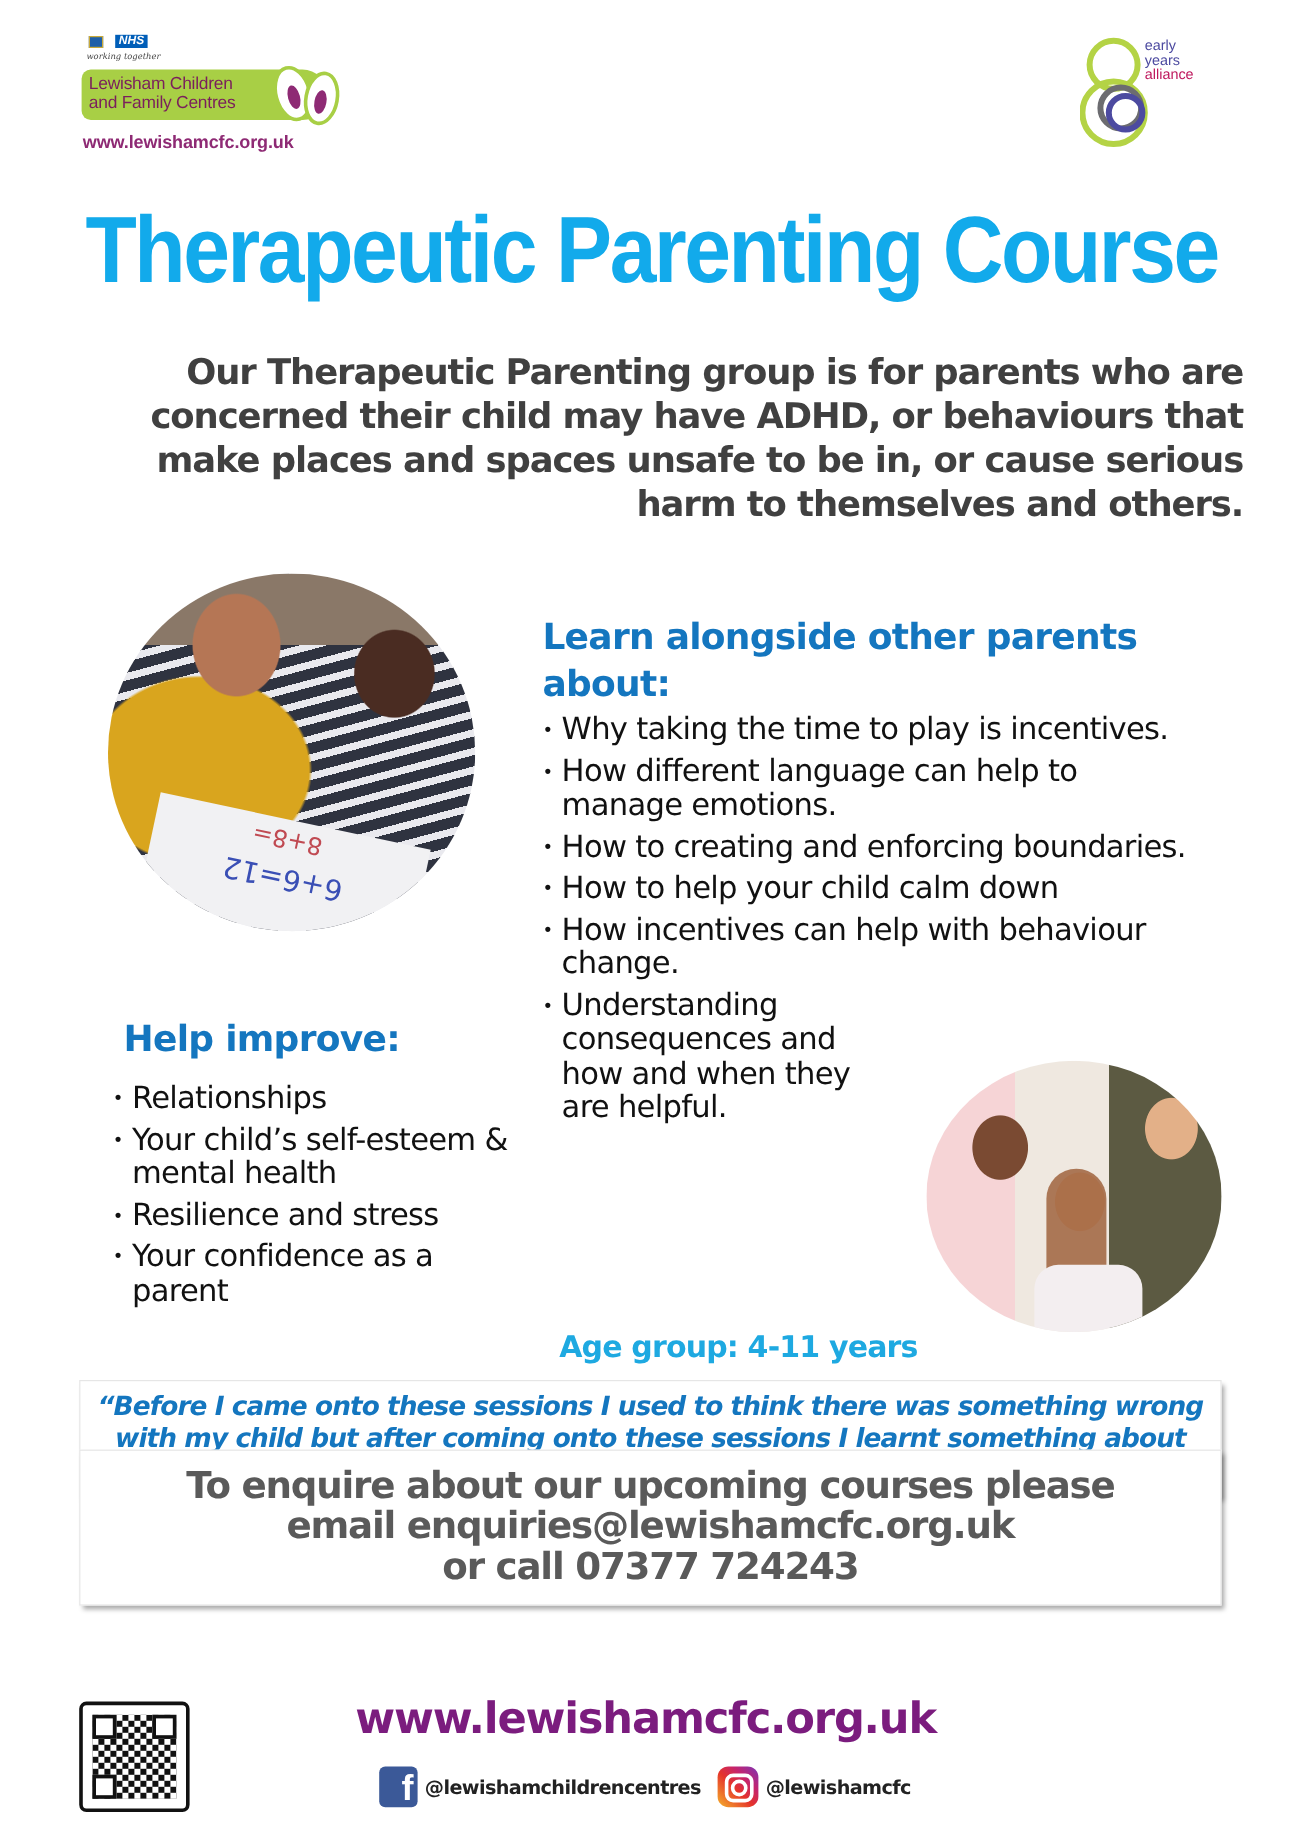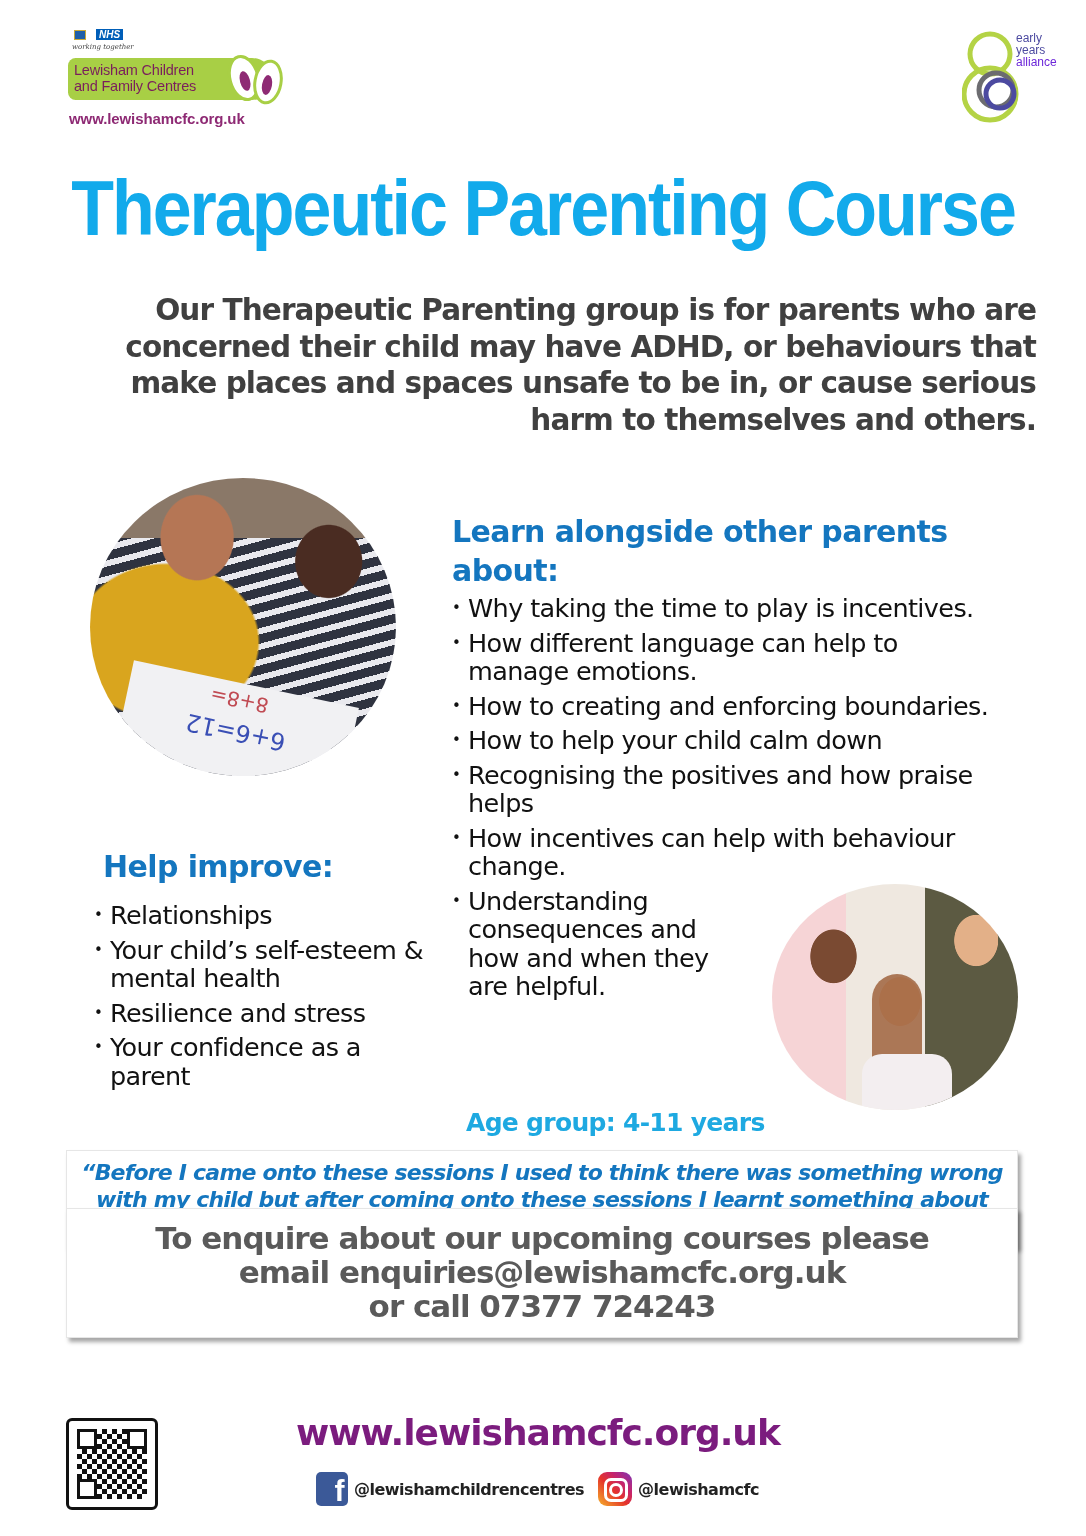--- a/index.html
+++ b/index.html
@@ -10,24 +10,24 @@
   .lcfc-logo { position: absolute; left: 66px; top: 26px; width: 220px; height: 108px; }
   .nhs-row { position: absolute; left: 8px; top: 3px; display: flex; align-items: flex-end; gap: 10px; }
   .crest { width: 12px; height: 10px; background: #1f5fa8; border: 1px solid #c8a93a; }
   .nhs-badge { background: #005eb8; color: #fff; font-weight: bold; font-style: italic; font-size: 10px; padding: 0 3px; line-height: 11px; }
   .working-together { position: absolute; left: 6px; top: 17px; font-family: "DejaVu Serif", serif; font-style: italic; font-size: 7px; color: #444; }
   .lcfc-green { position: absolute; left: 2px; top: 32px; width: 205px; height: 42px; background: #a8cf45; border-radius: 8px 22px 22px 8px; }
   .lcfc-name { position: absolute; left: 8px; top: 36px; font-weight: normal; font-size: 14.5px; line-height: 16px; color: #7a1f5c; letter-spacing: -0.2px; }
   .feet { position: absolute; left: 158px; top: 22px; width: 60px; height: 60px; }
   .lcfc-url { position: absolute; left: 3px; top: 84px; font-size: 15px; font-weight: bold; color: #8e2a74; letter-spacing: -0.1px; }
 
-  .eya-logo { position: absolute; left: 962px; top: 28px; width: 120px; height: 100px; }
+  .eya-logo { position: absolute; left: 900px; top: 28px; width: 120px; height: 100px; }
   .eya-text { position: absolute; left: 54px; top: 4px; font-size: 12px; line-height: 12px; color: #4c4aa0; }
   .eya-text span { display: block; }
-  .eya-text span.all { color: #6d28d9; }
+  .eya-text span.all { color: #be185d; }
 
   
   .title { position: absolute; left: 0; top: 168px; width: 1086px; text-align: center; font-family: "Liberation Sans", sans-serif; font-weight: bold; font-size: 70px; letter-spacing: -2px; color: #12aaeb; transform: scaleY(1.12); }
 
   .intro { position: absolute; left: 50px; top: 292px; width: 986px; text-align: right; font-family: "DejaVu Sans", sans-serif; font-weight: bold; font-size: 29.5px; line-height: 36.5px; color: #404040; letter-spacing: -0.9px; }
 
   
   .photo { position: absolute; border-radius: 50%; overflow: hidden; }
   .photo1 { left: 90px; top: 478px; width: 306px; height: 298px; background:
       radial-gradient(ellipse 60px 70px at 35% 20%, #b57655 0 60%, transparent 62%),
@@ -133,21 +133,20 @@
   <div class="math2">8+8=</div>
   <div class="math">6+6=12</div>
 </div>
 
 <h2 class="section-heading learn-heading">Learn alongside other parents about:</h2>
 <ul class="bullets learn-list">
   <li>Why taking the time to play is incentives.</li>
   <li style="width:500px">How different language can help to manage emotions.</li>
   <li>How to creating and enforcing boundaries.</li>
   <li>How to help your child calm down</li>
-  <li style="width:570px">Recognising the positives and how praise helps</li>
   <li style="width:560px">How incentives can help with behaviour change.</li>
   <li class="narrow" style="width:290px">Understanding consequences and how and when they are helpful.</li>
 </ul>
 
 <h2 class="section-heading help-heading">Help improve:</h2>
 <ul class="bullets help-list">
   <li>Relationships</li>
   <li>Your child’s self-esteem &amp; mental health</li>
   <li>Resilience and stress</li>
   <li style="width:300px">Your confidence as a parent</li>

